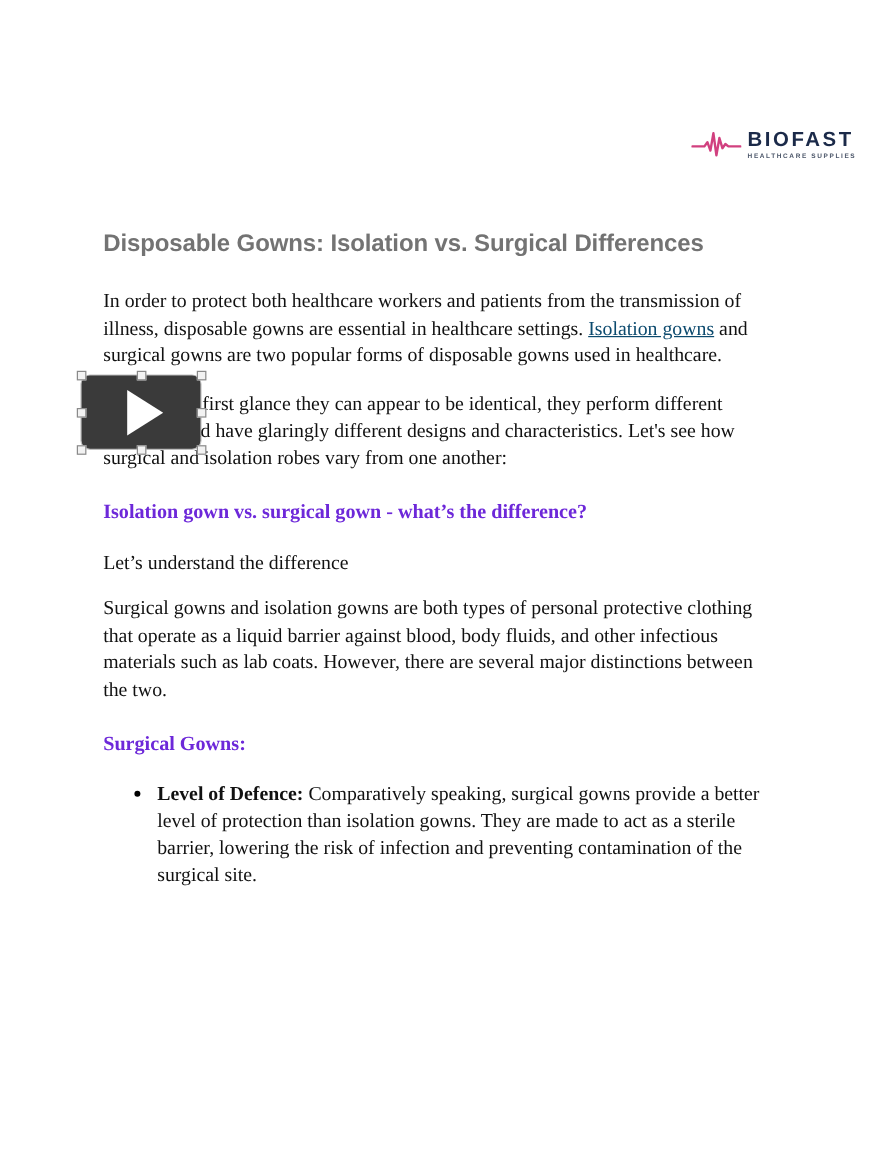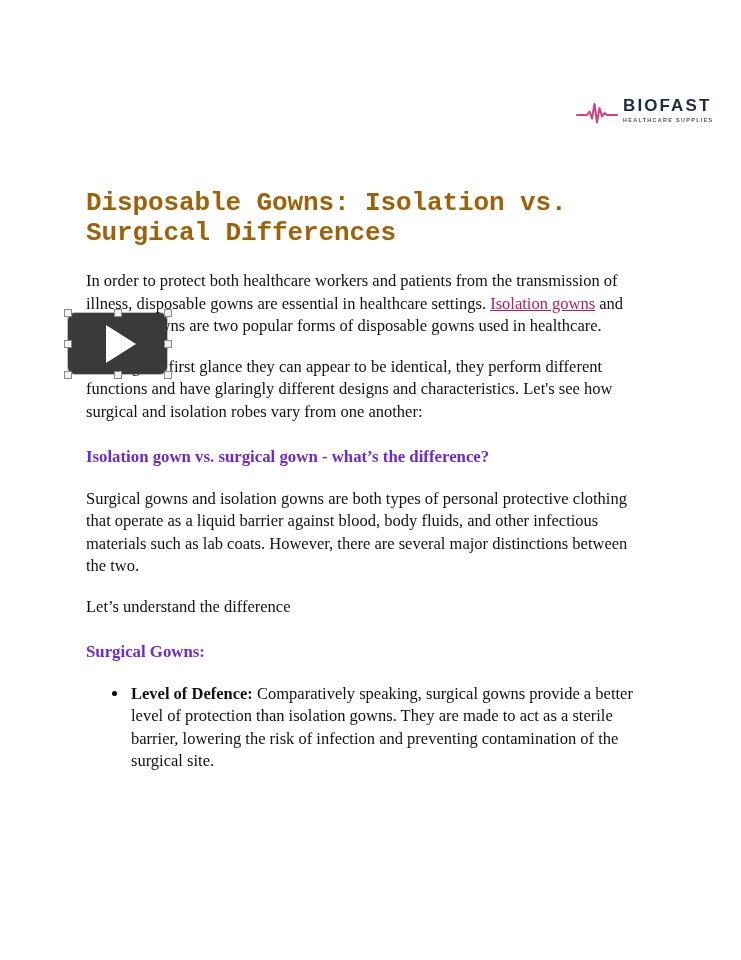--- a/index.html
+++ b/index.html
@@ -20,26 +20,26 @@
   .page {
     position: relative;
     width: 741px;
     height: 960px;
     background: #ffffff;
   }
 
   
   .logo-block {
     position: absolute;
-    top: 92px;
+    top: 108px;
     left: 576px;
     width: 132px;
     height: 32px;
     display: flex;
-    align-items: flex-end;
+    align-items: flex-start;
   }
   .logo-pulse {
     width: 42px;
     height: 22px;
     margin-top: 1px;
     flex: 0 0 auto;
   }
   .logo-text {
     margin-left: 5px;
     display: flex;
@@ -68,27 +68,27 @@
 
   
   .doc {
     position: absolute;
     top: 188px;
     left: 86px;
     width: 562px;
   }
 
   h1.doc-title {
-    font-family: Liberation Mono, monospace;
-    font-size: 26px;
+    font-family: Liberation Sans, sans-serif;
+    font-size: 20px;
     font-weight: bold;
     line-height: 30px;
     margin: 0 0 22px 0;
     letter-spacing: -0.1px;
-    color: #a16207;
+    color: #737373;
   }
 
   p.para {
     font-size: 16.5px;
     line-height: 22.6px;
     margin: 0 0 18px 0;
     color: #111111;
     text-align: left;
   }
 
@@ -98,21 +98,21 @@
 
   h2.sub-head {
     font-size: 16.8px;
     font-weight: bold;
     line-height: 22px;
     margin: 22px 0 20px 0;
     color: #6d28d9;
   }
 
   a.doclink {
-    color: #be185d;
+    color: #0c4a6e;
     text-decoration: underline;
   }
 
   ul.bullets {
     margin: 0;
     padding-left: 45px;
     list-style: none;
   }
   ul.bullets li {
     position: relative;
@@ -192,23 +192,23 @@
   <div class="doc">
 
     <h1 class="doc-title">Disposable Gowns: Isolation vs. Surgical Differences</h1>
 
     <p class="para"><span>In order to protect both healthcare workers and patients from the transmission of illness, disposable gowns are essential in healthcare settings. </span><a class="doclink" href="#">Isolation gowns</a><span> and surgical gowns are two popular forms of disposable gowns used in healthcare.</span></p>
 
     <p class="para">Although at first glance they can appear to be identical, they perform different functions and have glaringly different designs and characteristics. Let's see how surgical and isolation robes vary from one another:</p>
 
     <h2 class="sub-head">Isolation gown vs. surgical gown - what’s the difference?</h2>
 
+    <p class="para para-tight">Let’s understand the difference</p>
+
     <p class="para">Surgical gowns and isolation gowns are both types of personal protective clothing that operate as a liquid barrier against blood, body fluids, and other infectious materials such as lab coats. However, there are several major distinctions between the two.</p>
-
-    <p class="para para-tight">Let’s understand the difference</p>
 
     <h2 class="sub-head">Surgical Gowns:</h2>
 
 
     <ul class="bullets">
       <li>
         <span class="bullet-dot"></span><span class="lead">Level of Defence:</span><span> Comparatively speaking, surgical gowns provide a better level of protection than isolation gowns. They are made to act as a sterile barrier, lowering the risk of infection and preventing contamination of the surgical site.</span>
       </li>
     </ul>
 

